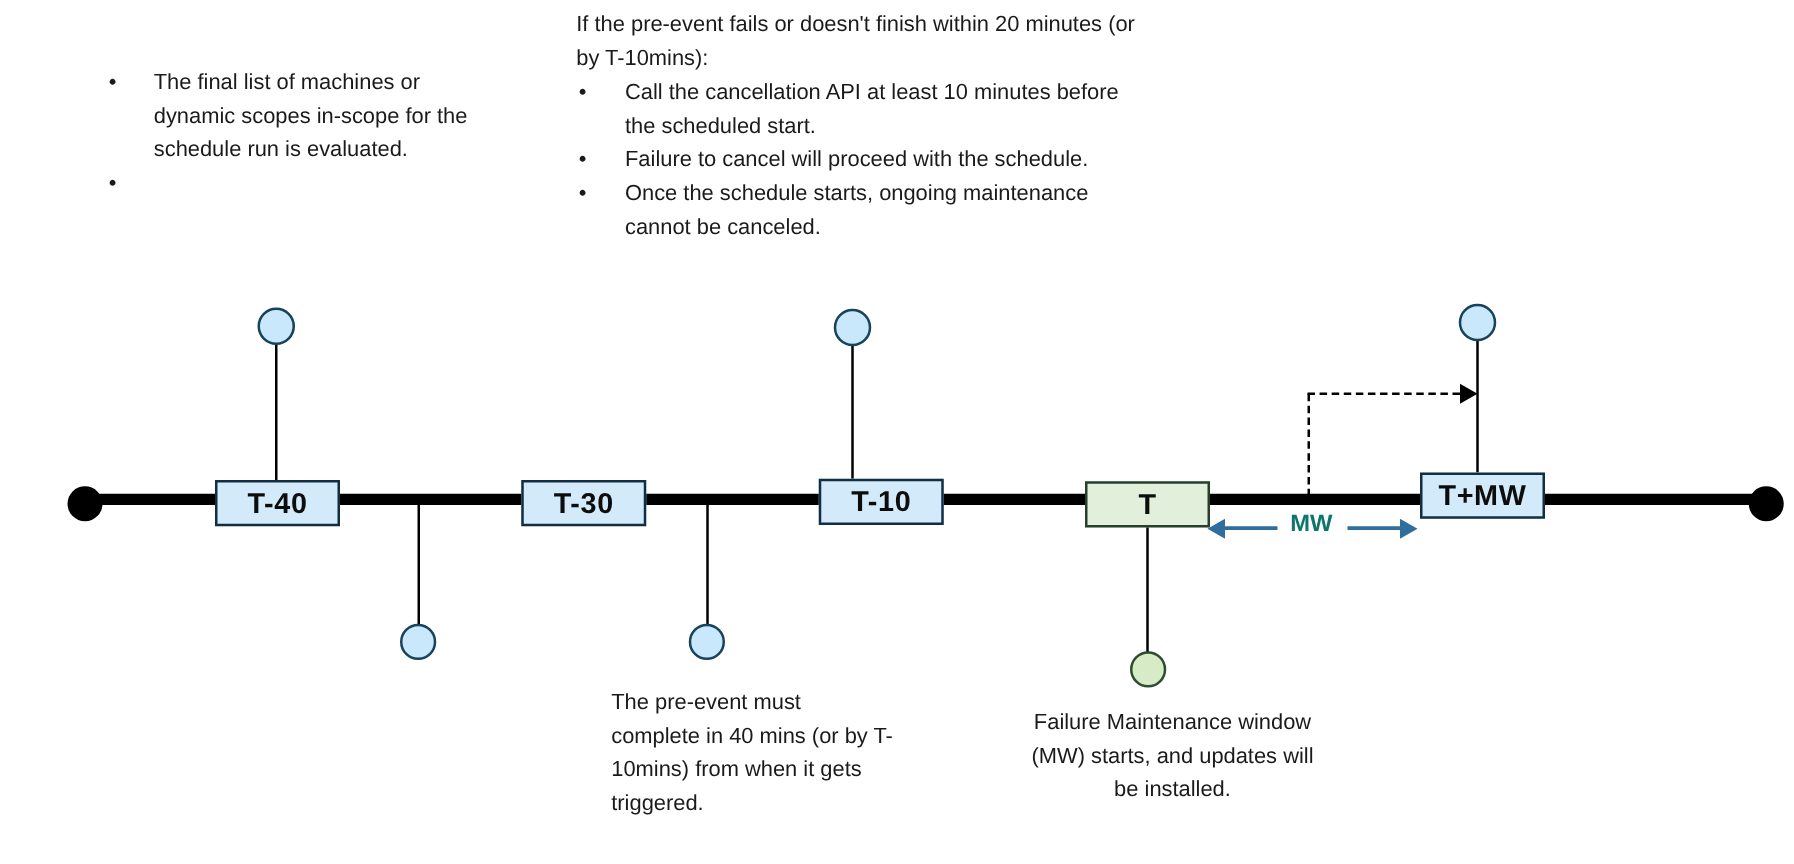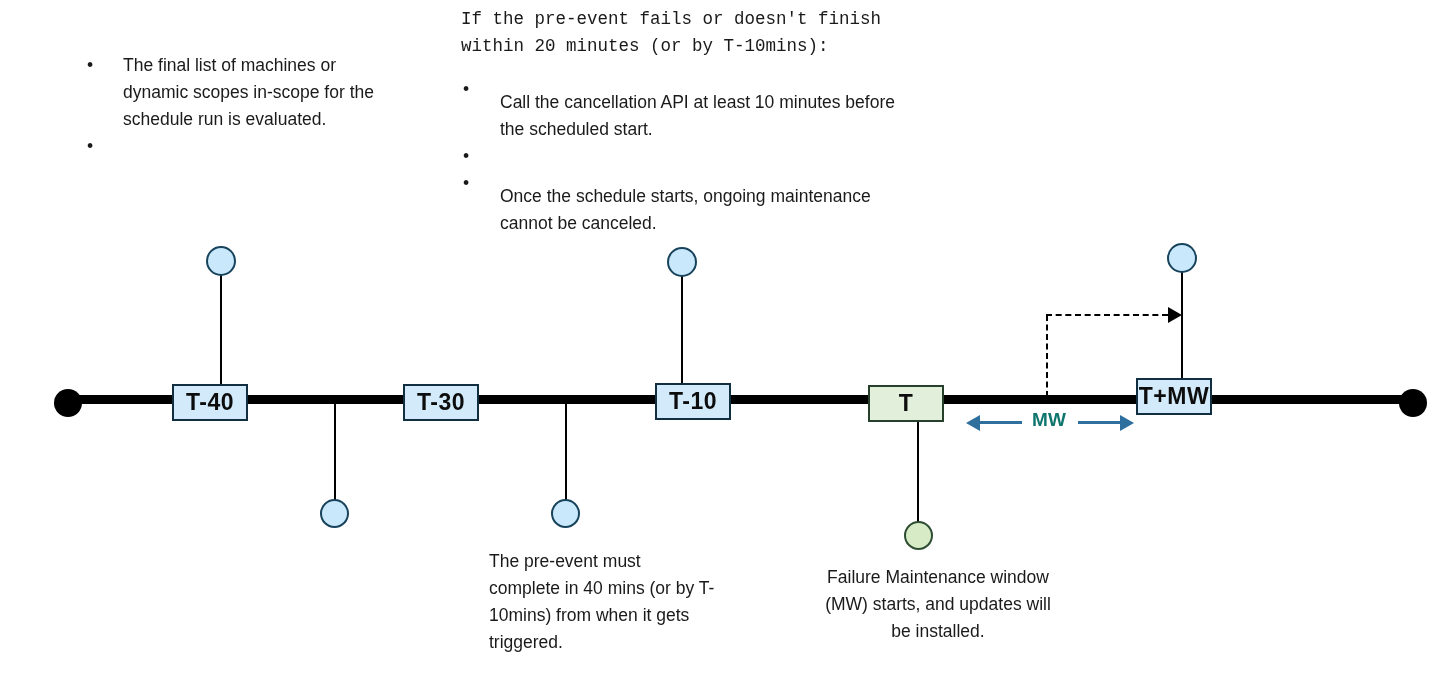--- a/index.html
+++ b/index.html
@@ -16,21 +16,21 @@
   .bullet-row { display: flex; align-items: flex-start; }
   .bullet-glyph { width: 36px; flex: 0 0 36px; text-align: left; padding-left: 4px; }
   .bullet-text { flex: 1; }
 
   
   .tl-bar { position: absolute; left: 62px; top: 395px; width: 1355px; height: 9px; background: #000; }
   .tl-endpoint { position: absolute; width: 28px; height: 28px; border-radius: 50%; background: #000; }
 
   
   .marker-box {
-    position: absolute; width: 76px; height: 37px;
+    position: absolute; width: 100px; height: 37px;
     box-sizing: border-box; border: 2.5px solid #122f42;
     background: #d2eaf9; display: flex; align-items: center; justify-content: center;
     font-weight: bold; font-size: 23px; color: #0d0d0d; letter-spacing: 0.5px;
   }
   .marker-box.green { background: #e2efda; border-color: #26402c; }
 
   
   .stem { position: absolute; width: 2px; background: #000; }
 
   
@@ -52,23 +52,23 @@
   
   .dash-v { position: absolute; left: 1046px; top: 315px; height: 82px; width: 0; border-left: 2px dashed #000; }
   .dash-h { position: absolute; left: 1046px; top: 314px; width: 122px; height: 0; border-top: 2px dashed #000; }
   .dash-head { position: absolute; left: 1168px; top: 307px; width: 0; height: 0;
                border-top: 8px solid transparent; border-bottom: 8px solid transparent; border-left: 14px solid #000; }
 
   
   .note-scope { left: 83px; top: 52px; width: 330px; }
   .note-scope .bullet-text { max-width: 276px; }
   .note-failure { left: 461px; top: 6px; width: 458px; }
-  .note-failure .intro { margin-bottom: 16px; font-family: Liberation Mono, monospace; }
+  .note-failure .intro { margin-bottom: 0; }
   .note-failure .bullet-glyph { width: 37px; flex: 0 0 37px; padding-left: 2px; }
-  .note-failure .bullet-text { max-width: 400px; margin-top: 13px; }
+  .note-failure .bullet-text { max-width: 400px; }
   .note-post { left: 990px; top: 56px; width: 408px; text-indent: 30px; }
   .note-trigger { left: 198px; top: 546px; width: 232px; }
   .note-complete { left: 489px; top: 548px; width: 226px; }
   .note-mw-start { left: 822px; top: 564px; width: 232px; text-align: center; }
 </style>
 </head>
 <body>
 
 <div class="canvas">
 
@@ -83,20 +83,21 @@
   </div>
 
   <div class="note note-failure">
     <div class="intro">If the pre-event fails or doesn't finish within 20 minutes (or by T-10mins):</div>
     <div class="bullet-row">
       <span class="bullet-glyph">•</span>
       <span class="bullet-text">Call the cancellation API at least 10 minutes before the scheduled start.</span>
     </div>
     <div class="bullet-row">
       <span class="bullet-glyph">•</span>
+      <span class="bullet-text">Failure to cancel will proceed with the schedule.</span>
     </div>
     <div class="bullet-row">
       <span class="bullet-glyph">•</span>
       <span class="bullet-text">Once the schedule starts, ongoing maintenance cannot be canceled.</span>
     </div>
   </div>
 
 
   <div class="tl-bar"></div>
   <div class="tl-endpoint" style="left:54px; top:389px;"></div>
@@ -109,21 +110,21 @@
   <div class="event-circle" style="left:667px; top:247px;"></div>
 
   <div class="stem" style="left:1181px; top:272px; height:106px;"></div>
   <div class="event-circle" style="left:1167px; top:243px;"></div>
 
   <div class="dash-v"></div>
   <div class="dash-h"></div>
   <div class="dash-head"></div>
 
   <div class="marker-box" style="left:172px; top:384px;">T-40</div>
-  <div class="marker-box" style="left:403px; top:384px;">T-30</div>
+  <div class="marker-box" style="left:417px; top:384px;">T-30</div>
   <div class="marker-box" style="left:655px; top:383px;">T-10</div>
   <div class="marker-box green" style="left:868px; top:385px;">T</div>
   <div class="marker-box" style="left:1136px; top:378px;">T+MW</div>
 
   <div class="stem" style="left:334px; top:404px; height:96px;"></div>
   <div class="event-circle small" style="left:320px; top:499px;"></div>
 
   <div class="stem" style="left:565px; top:404px; height:96px;"></div>
   <div class="event-circle small" style="left:551px; top:499px;"></div>
 

